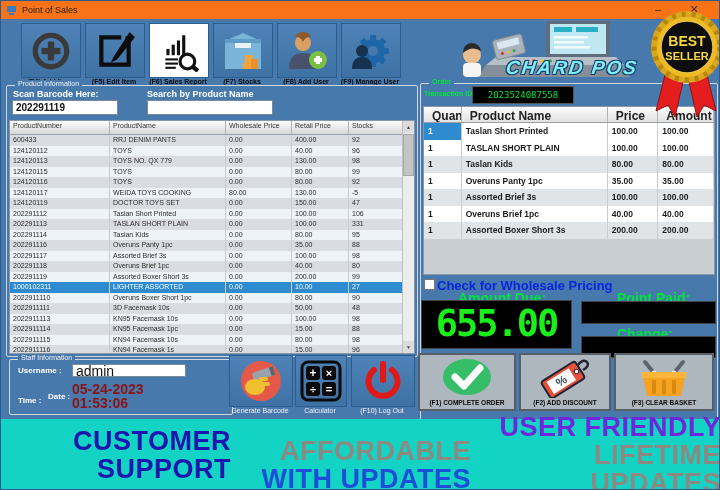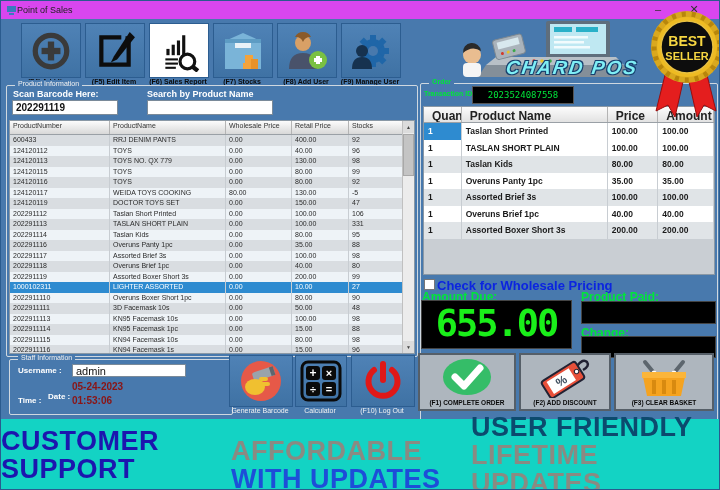--- a/index.html
+++ b/index.html
@@ -1,20 +1,20 @@
 <!DOCTYPE html>
 <html><head>
 <meta charset="utf-8">
 <style>
   html,body{margin:0;padding:0;}
   #root{position:relative;width:720px;height:490px;background:#4879ad;overflow:hidden;
         font-family:"Liberation Sans",sans-serif;border:1px solid #2a5b8e;box-sizing:border-box;}
   
-  .titlebar{position:absolute;top:0;left:0;width:100%;height:18px;background:#d946ef;
-            display:flex;align-items:center;padding-left:5px;box-sizing:border-box;}
+  .titlebar{position:absolute;top:0;left:0;width:100%;height:18px;background:#f97316;
+            display:flex;align-items:center;gap:5px;padding-left:5px;box-sizing:border-box;}
   .titlebar .title{font-size:9px;color:#222;}
   .winbtn{position:absolute;top:1px;width:18px;height:15px;text-align:center;font-size:11px;
           color:#333;line-height:14px;cursor:default;}
   .win-min{left:648px;} .win-close{left:684px;}
   
   .tbtn{position:absolute;top:22px;width:58px;height:53px;background:linear-gradient(#4f82b6,#3f72a4);
         border:1px solid #2c5d90;display:flex;align-items:center;justify-content:center;}
   .tb1{left:20px}.tb2{left:84px}.tb3{left:148px;background:#fff;}
   .tb4{left:212px}.tb5{left:276px}.tb6{left:340px}
   .tlab{position:absolute;top:77px;width:86px;text-align:center;font-size:7px;font-weight:bold;color:#0a0a0a;}
@@ -45,58 +45,58 @@
   .pcell{font-size:7px;color:#2b2b2b;padding-left:3px;border-right:1px solid #c8cdd2;box-sizing:border-box;
          overflow:hidden;white-space:nowrap;line-height:10.5px;}
   .pc0{width:100px}.pc1{width:116px}.pc2{width:66px}.pc3{width:57px}.pc4{width:55px}
   .vscroll{position:absolute;right:0;top:0;width:12px;height:100%;background:#ececec;border-left:1px solid #c0c0c0;box-sizing:border-box;}
   .varrow{position:absolute;left:0;width:11px;height:12px;font-size:5px;text-align:center;line-height:12px;color:#444;background:#dcdcdc;}
   .vup{top:0;} .vdn{bottom:0;}
   .vthumb{position:absolute;left:0;top:13px;width:11px;height:42px;background:#c4c4c4;border:1px solid #a8a8a8;box-sizing:border-box;}
   
   #staff-box{left:8px;top:358px;width:222px;height:54px;}
   .slab{position:absolute;font-size:8px;font-weight:bold;color:#fff;}
-  .sval{position:absolute;font-size:10px;font-weight:bold;color:#8b1414;}
+  .sval{position:absolute;font-size:14px;font-weight:bold;color:#8b1414;}
   
   .abtn{position:absolute;top:354px;height:50px;background:linear-gradient(#4f82b6,#3f72a4);
         border:1px solid #2c5d90;display:flex;align-items:center;justify-content:center;}
   .alab{position:absolute;top:406px;font-size:7px;color:#f2f2f2;text-align:center;width:80px;}
   
   #order-box{left:419px;top:82px;width:296px;height:336px;}
   .tr-lab{position:absolute;left:3px;top:6px;font-size:7px;font-weight:bold;color:#00e53a;}
   .tr-disp{position:absolute;left:51px;top:2px;width:100px;height:16px;background:#000;border:1px solid #555;
            color:#00e53a;font-size:9px;font-family:"DejaVu Sans Mono",monospace;text-align:center;line-height:16px;}
   .ogrid{position:absolute;left:2px;top:22px;width:292px;height:169px;background:#c9ced3;border:1px solid #8a98a5;box-sizing:border-box;overflow:hidden;}
   .ohead{display:flex;height:15px;background:linear-gradient(#fcfcfc,#e2e2e2);border-bottom:1px solid #9aa0a6;}
   .ohead span{font-size:12px;color:#222;padding:2px 0 0 8px;border-right:1px solid #b4b4b4;box-sizing:border-box;overflow:hidden;white-space:nowrap;font-weight:bold;}
   .orow{display:flex;height:16.5px;background:#fff;}
   .orow.gray{background:#e0e4e7;}
   .ocell{font-size:8.5px;font-weight:bold;color:#1a1a1a;padding-left:4px;border-right:1px solid #c8cdd2;
          box-sizing:border-box;overflow:hidden;white-space:nowrap;line-height:16.5px;}
   .oc0{width:38px}.oc1{width:147px}.oc2{width:51px}.oc3{width:56px}
   .ocell.qsel{background:#2e8bd0;color:#fff;}
   .chkbox{position:absolute;left:3px;top:195px;width:9px;height:9px;background:#fff;border:1px solid #777;}
   .chklab{position:absolute;left:16px;top:194px;font-size:13px;font-weight:bold;color:#0b24e0;}
-  .amt-lab{position:absolute;font-size:12px;font-weight:bold;color:#00e53a;}
+  .amt-lab{position:absolute;font-size:14px;font-weight:bold;color:#00e53a;margin-left:36px;}
   .amt-due{position:absolute;left:0px;top:216px;width:149px;height:47px;background:#000;border:1px solid #444;
            color:#1aef1a;font-size:37px;font-weight:bold;font-family:"DejaVu Sans Mono",monospace;
            text-align:center;line-height:46px;letter-spacing:-2px;}
   .blackbox{position:absolute;background:#000;border:1px solid #444;}
   
   .obtn{position:absolute;top:352px;height:58px;background:#aeb6be;border:2px solid #565f68;box-sizing:border-box;
         display:flex;flex-direction:column;align-items:center;justify-content:flex-start;padding-top:3px;}
   .obtn .olab{font-size:6.5px;font-weight:bold;color:#0a0a0a;margin-top:1px;white-space:nowrap;}
   
   .banner{position:absolute;left:0;top:418px;width:720px;height:72px;background:#13d3c4;display:flex;align-items:center;}
-  .bblock{text-align:left;font-weight:bold;font-size:27px;line-height:28px;letter-spacing:0.5px;}
+  .bblock{text-align:right;font-weight:bold;font-size:27px;line-height:28px;letter-spacing:0.5px;}
   .bb1{width:230px;color:#1c16ae;}
   .bb2{width:240px;margin-top:20px;}
   .bb2 .l1{color:#8a8a82;} .bb2 .l2{color:#1d4ed8;text-decoration:underline;}
   .bb3{width:250px;}
-  .bb3 .l1{color:#0c4a6e;} .bb3 .l2{color:#8a8a82;}
+  .bb3 .l1{color:#6d28d9;} .bb3 .l2{color:#8a8a82;}
 </style>
 </head>
 <body>
 
 <div id="root">
 
   <div class="titlebar">
     <svg width="11" height="11" viewBox="0 0 11 11">
       <rect x="1" y="1" width="9" height="6" fill="#3a7abf"></rect>
         <rect x="3" y="8" width="5" height="2" fill="#3a7abf"></rect>
@@ -384,21 +384,21 @@
         <div class="varrow vup">▲</div>
         <div class="vthumb"></div>
         <div class="varrow vdn">▼</div>
       </div>
     </div>
   </div>
 
   <div id="staff-box" class="gbox">
     <span class="glab">Staff Information</span>
     <div class="slab" style="left:8px;top:6px;">Username :</div>
-    <input class="tinput" style="left: 62px; top: 4px; width: 114px; height: 13px; font-size: 11px; font-weight: normal;" value="admin">
+    <input class="tinput" style="left: 62px; top: 4px; width: 114px; height: 13px; font-size: 14px; font-weight: normal;" value="admin">
     <div class="slab" style="left:8px;top:32px;padding-left:30px;">Date :</div>
     <div class="sval" style="left:62px;top:21px;">05-24-2023</div>
     <div class="slab" style="left:8px;top:36px;">Time :</div>
     <div class="sval" style="left:62px;top:35px;">01:53:06</div>
   </div>
 
   <div class="abtn" style="left:228px;width:62px;">
     <svg width="44" height="44" viewBox="0 0 44 44">
       <circle cx="22" cy="22" r="20" fill="#e65948"></circle>
       <g transform="rotate(-18 26 16)">
@@ -492,21 +492,21 @@
           </div>
         </div>
     </div>
 
     <div class="chkbox"></div>
     <div class="chklab">Check for Wholesale Pricing</div>
 
     <div class="amt-lab" style="left:1px;top:206px;">Amount Due:</div>
     <div class="amt-due">655.00</div>
 
-    <div class="amt-lab" style="left:160px;top:206px;">Product Paid:</div>
+    <div class="amt-lab" style="left:160px;top:206px;">Point Paid:</div>
     <div class="blackbox" style="left:160px;top:217px;width:133px;height:21px;"></div>
     <div class="amt-lab" style="left:160px;top:242px;">Change:</div>
     <div class="blackbox" style="left:160px;top:252px;width:133px;height:20px;"></div>
   </div>
 
   <div class="obtn" style="left:417px;width:98px;">
     <svg width="52" height="40" viewBox="0 0 52 40">
       <ellipse cx="26" cy="19" rx="24" ry="18" fill="#35bd68"></ellipse>
       <path d="M14 19 L23 28 L39 10" fill="none" stroke="#fff" stroke-width="7" stroke-linecap="round" stroke-linejoin="round"></path>
     </svg>

